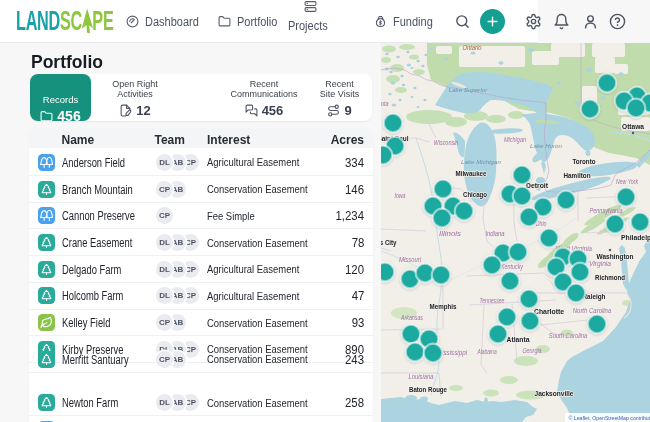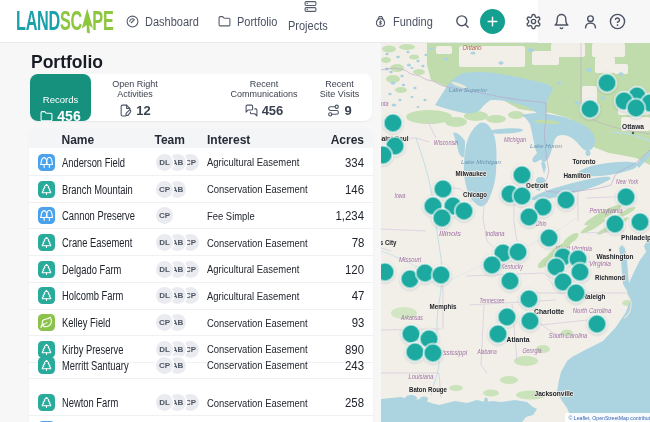--- a/index.html
+++ b/index.html
@@ -286,21 +286,21 @@
       </div>
     <div class="rname">Kirby Preserve</div>
     <div class="badges">
         <div class="badge" style="left:0px; z-index:5; box-shadow:0 0 0 1.5px #fff;">DL</div>
         <div class="badge" style="left:13px; z-index:4; box-shadow:0 0 0 1.5px #fff;">AB</div>
         <div class="badge" style="left:26px; z-index:3; box-shadow:0 0 0 1.5px #fff;">CP</div>
       </div>
     <div class="rint">Conservation Easement</div>
     <div class="racres">890</div>
   </div>
-    <div class="trow" style="top:224px;">
+    <div class="trow" style="top:218px;">
     <div class="ricon" style="background:#28ab9b">
         <svg width="13" height="13" viewBox="0 0 24 24" fill="none" stroke="#fff" stroke-width="1.9" stroke-linecap="round" stroke-linejoin="round">
           <path d="m17 13.3 2.7 3a1 1 0 0 1-.8 1.7H5.1a1 1 0 0 1-.8-1.7l2.7-3h-.3a1 1 0 0 1-.8-1.7L9 8.6h-.2a1 1 0 0 1-.8-1.7L12 2.7l4 4.2a1 1 0 0 1-.8 1.7H15l3.1 3a1 1 0 0 1-.8 1.7Z"></path>
           <path d="M12 18v3.3"></path>
         </svg>
       </div>
     <div class="rname">Merritt Santuary</div>
     <div class="badges">
         <div class="badge" style="left:0px; z-index:5; box-shadow:0 0 0 1.5px #fff;">CP</div>
         <div class="badge" style="left:13px; z-index:4; box-shadow:0 0 0 1.5px #fff;">AB</div>

